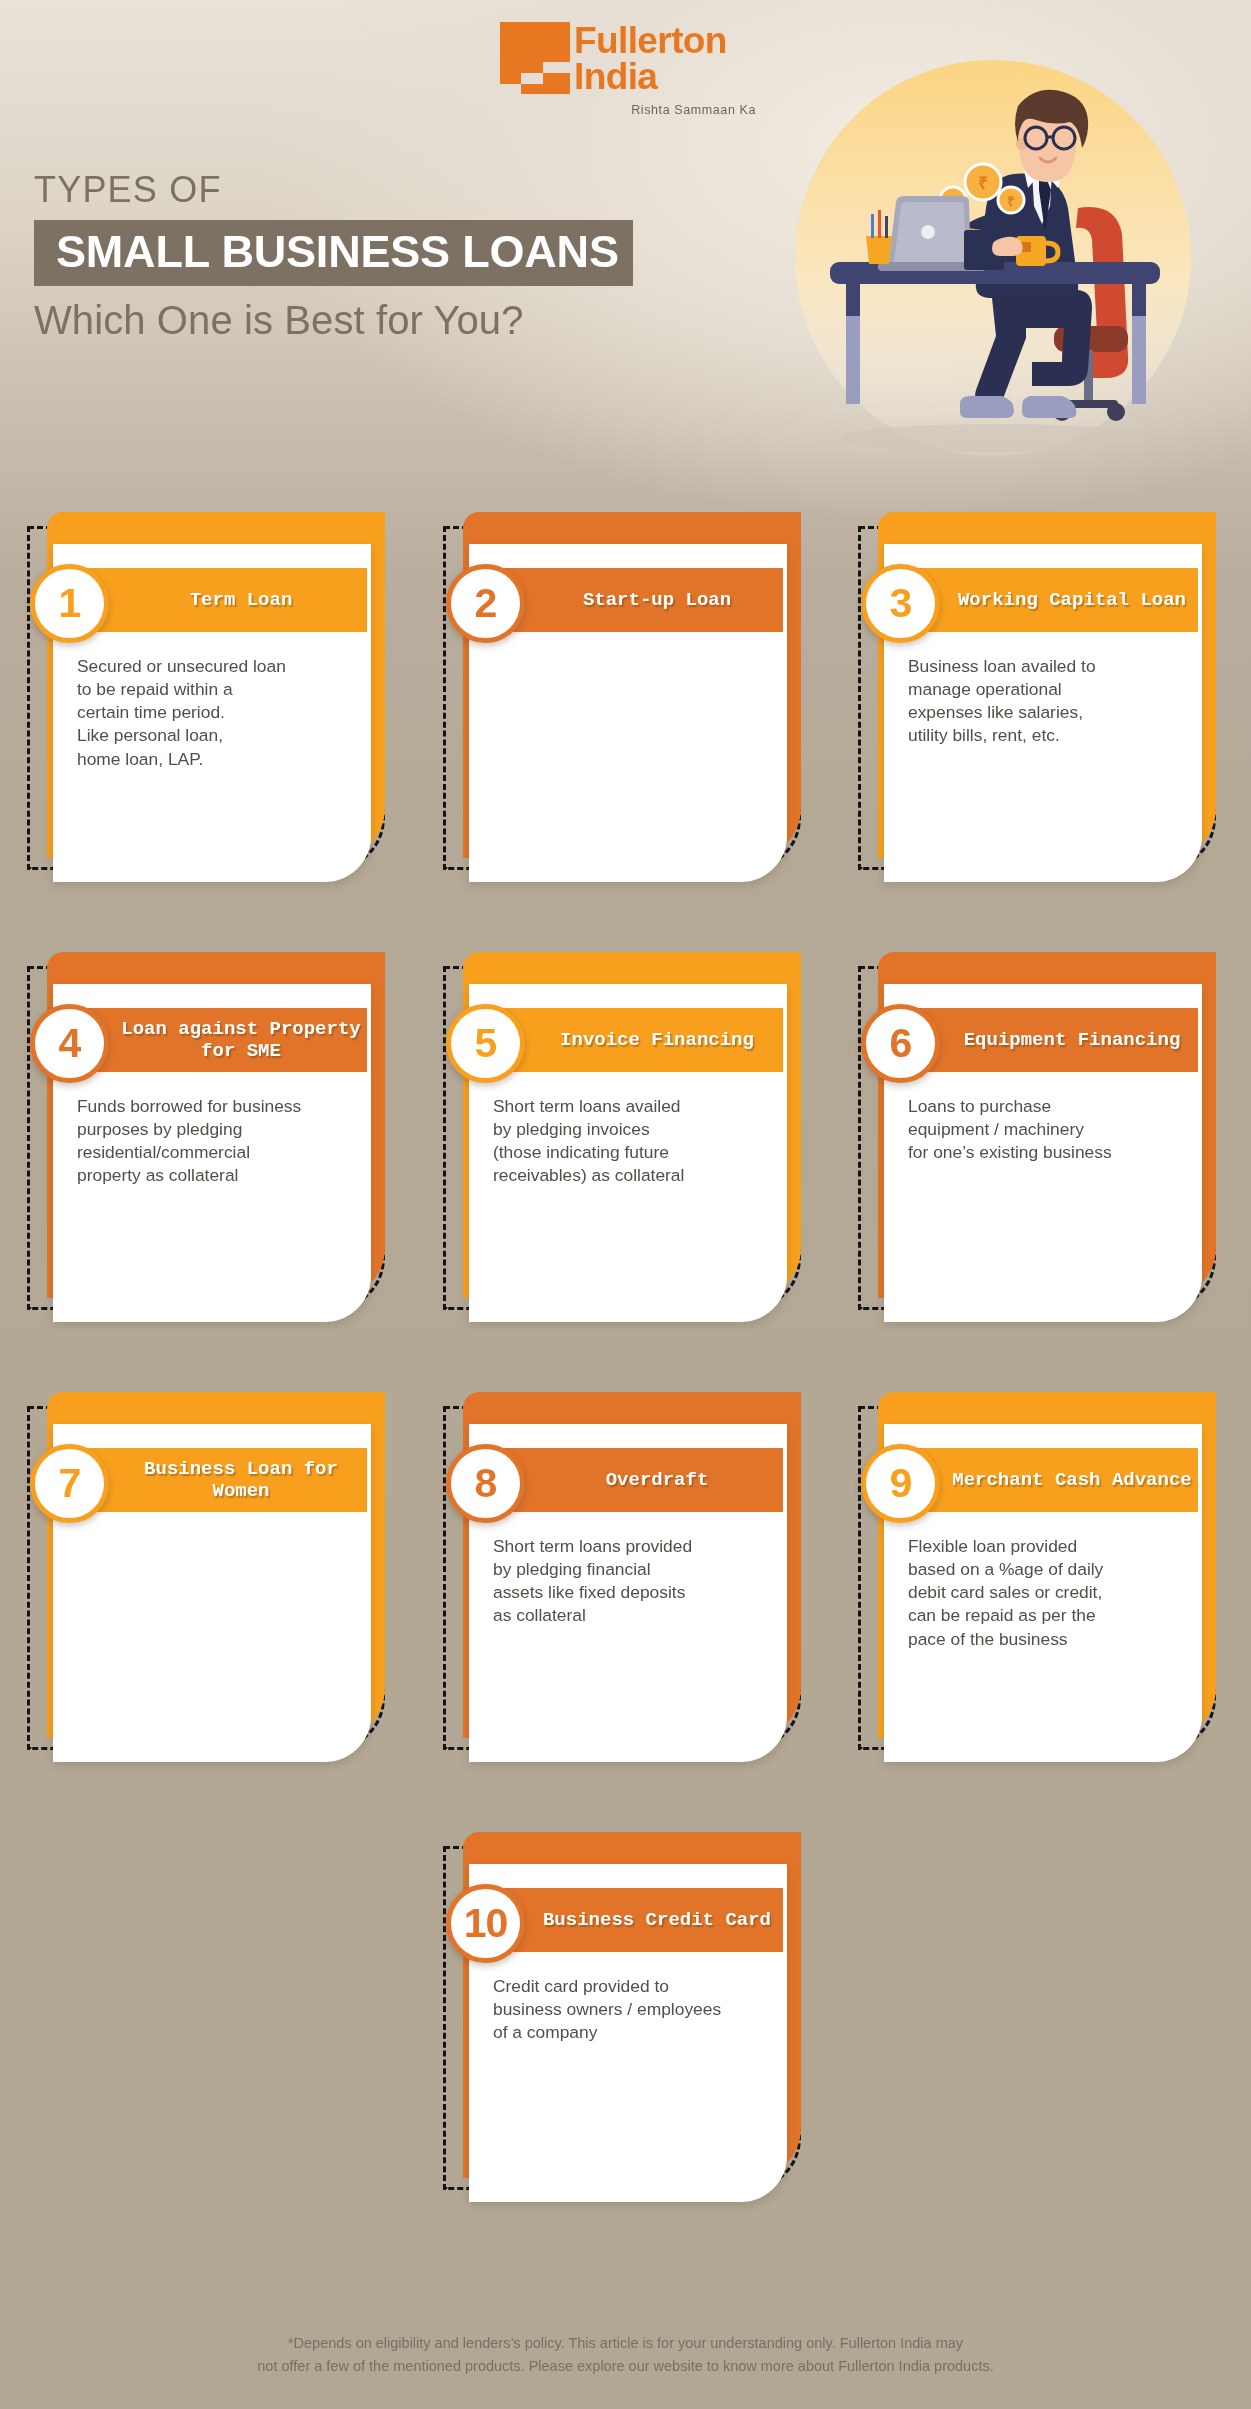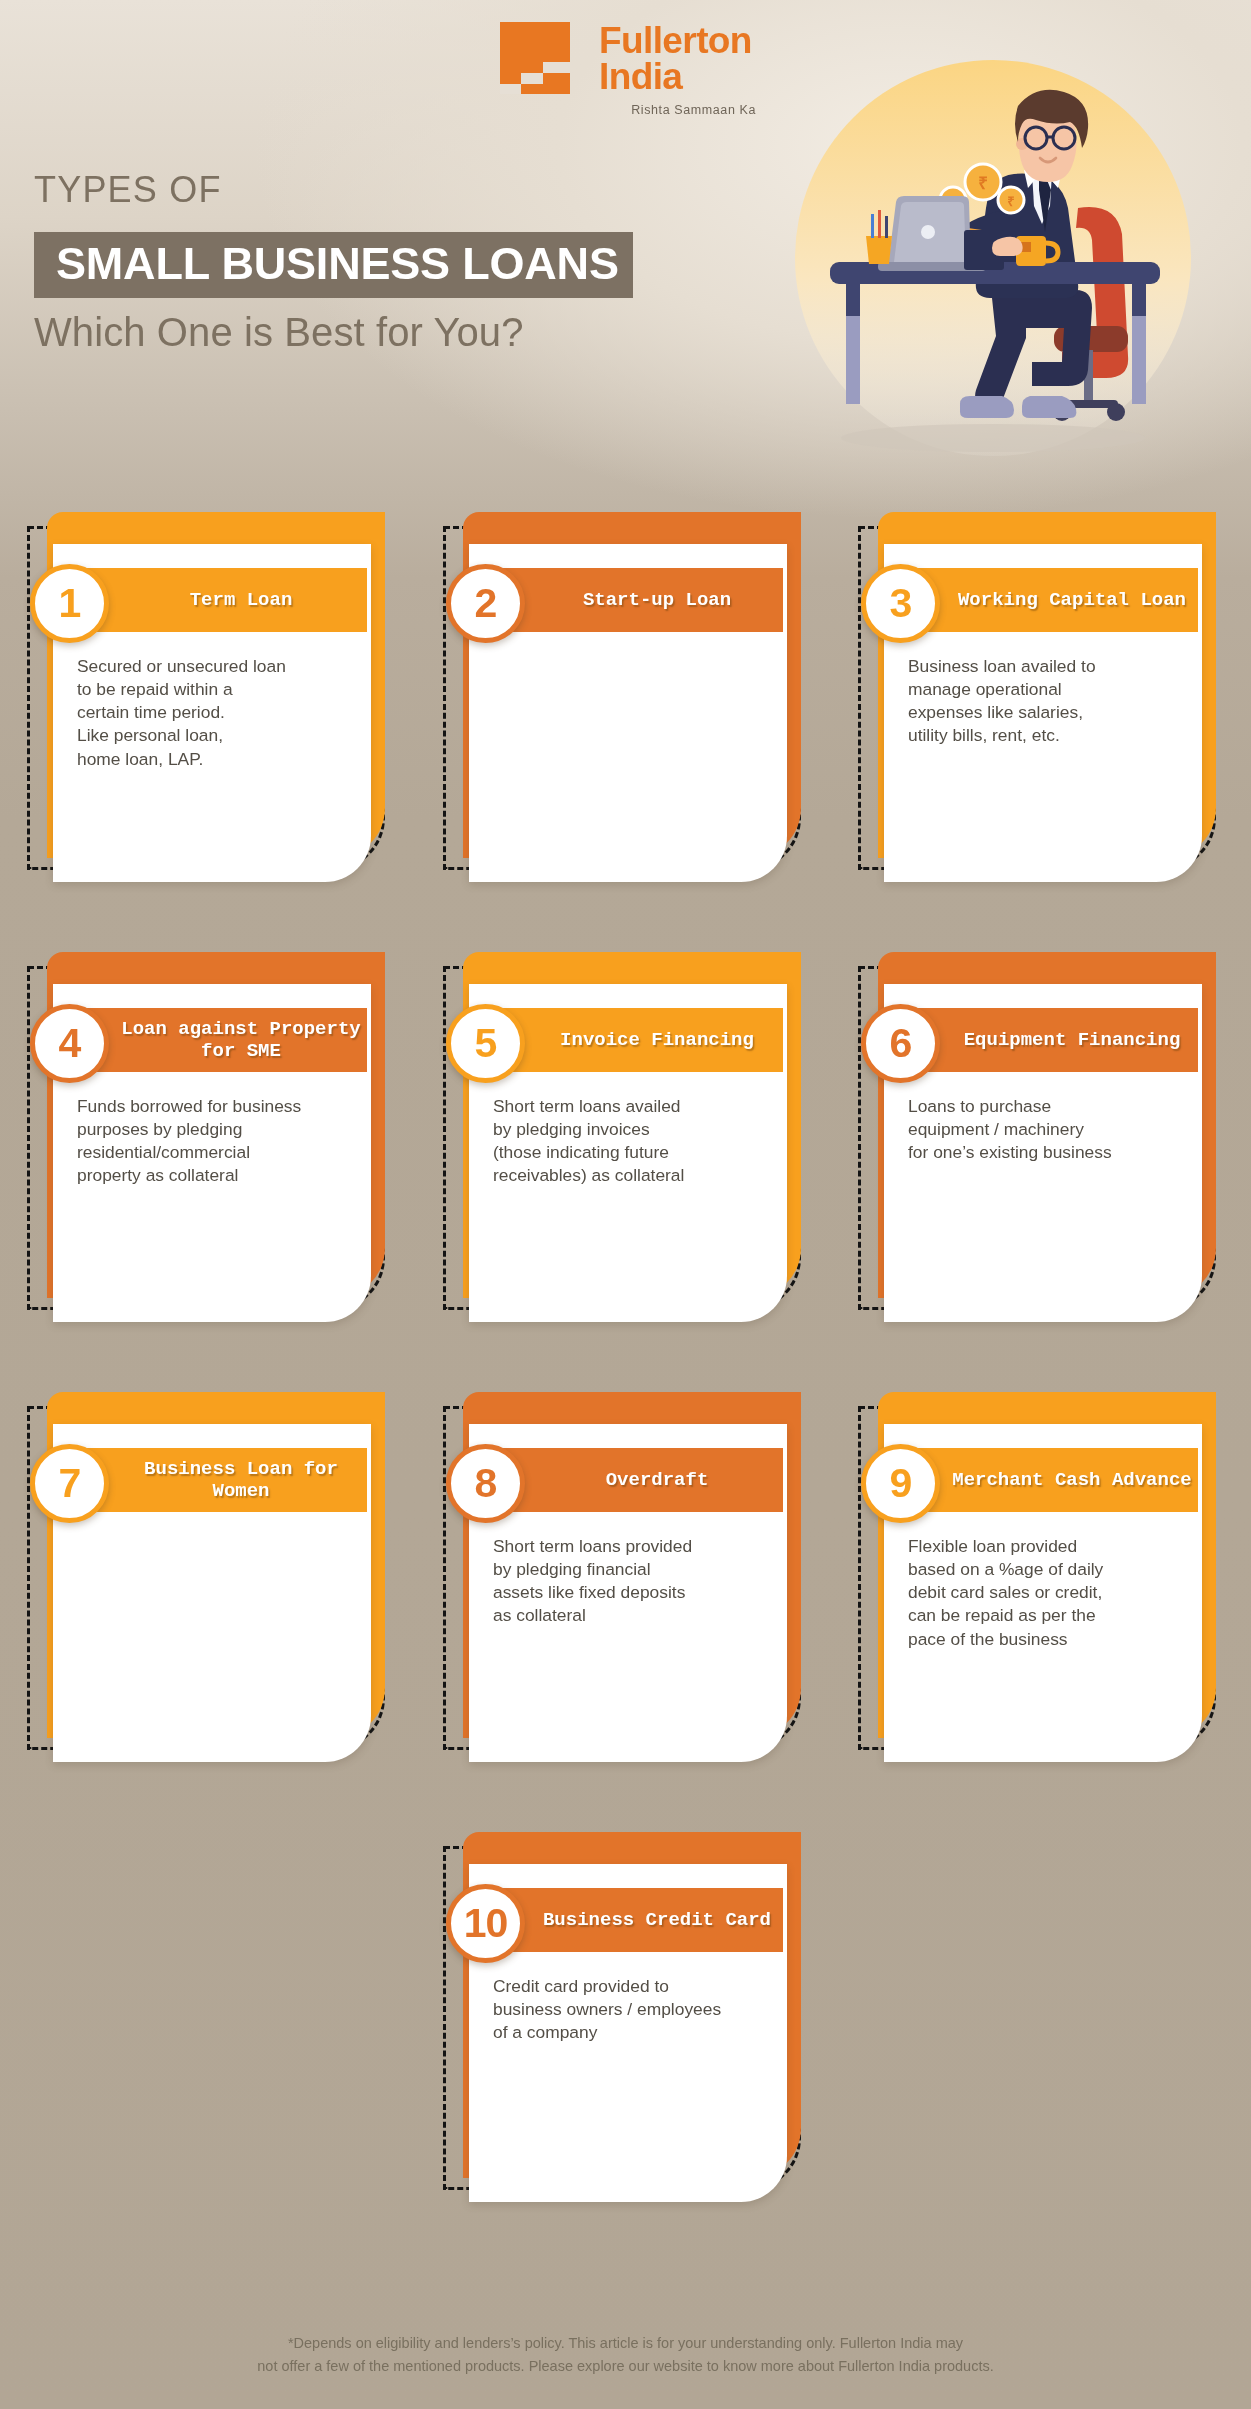--- a/index.html
+++ b/index.html
@@ -17,21 +17,21 @@
     width: 1251px; height: 2409px;
     background:
       radial-gradient(ellipse 900px 520px at 72% 6%, #f2ece3 0%, #e6ded2 38%, rgba(210,200,186,0) 72%),
       linear-gradient(180deg, #e9e2d8 0%, #ddd4c7 9%, #c9bfb1 17%, #b9ad9d 24%, #b4a897 34%, #b3a796 62%, #b2a695 100%);
   }
 
   
   .header { position: absolute; left: 0; top: 0; width: 1251px; height: 470px; }
 
   .logo-block { position: absolute; left: 500px; top: 22px; width: 260px; }
-  .logo-row { display: flex; align-items: flex-start; gap: 29px; }
+  .logo-row { display: flex; align-items: flex-start; gap: 4px; }
   .logo-mark { width: 70px; height: 72px; flex: none; }
   .logo-words { padding-top: 1px; }
   .logo-word {
     font-family: "Liberation Sans", sans-serif;
     font-weight: bold;
     font-size: 37px;
     line-height: 0.96;
     color: #e87722;
     letter-spacing: -0.6px;
   }
@@ -45,21 +45,21 @@
     padding-right: 4px;
   }
 
   .title-wrap { position: absolute; left: 34px; top: 172px; }
   .title-kicker {
     font-size: 36px;
     letter-spacing: 1.2px;
     color: #7d7161;
     font-weight: normal;
     line-height: 1;
-    margin-bottom: 24px;
+    margin-bottom: 12px;
   }
   .title-band {
     display: inline-block;
     background: #7d7163;
     padding: 9px 14px 12px 22px;
   }
   .title-main {
     font-size: 45px;
     font-weight: bold;
     color: #ffffff;

